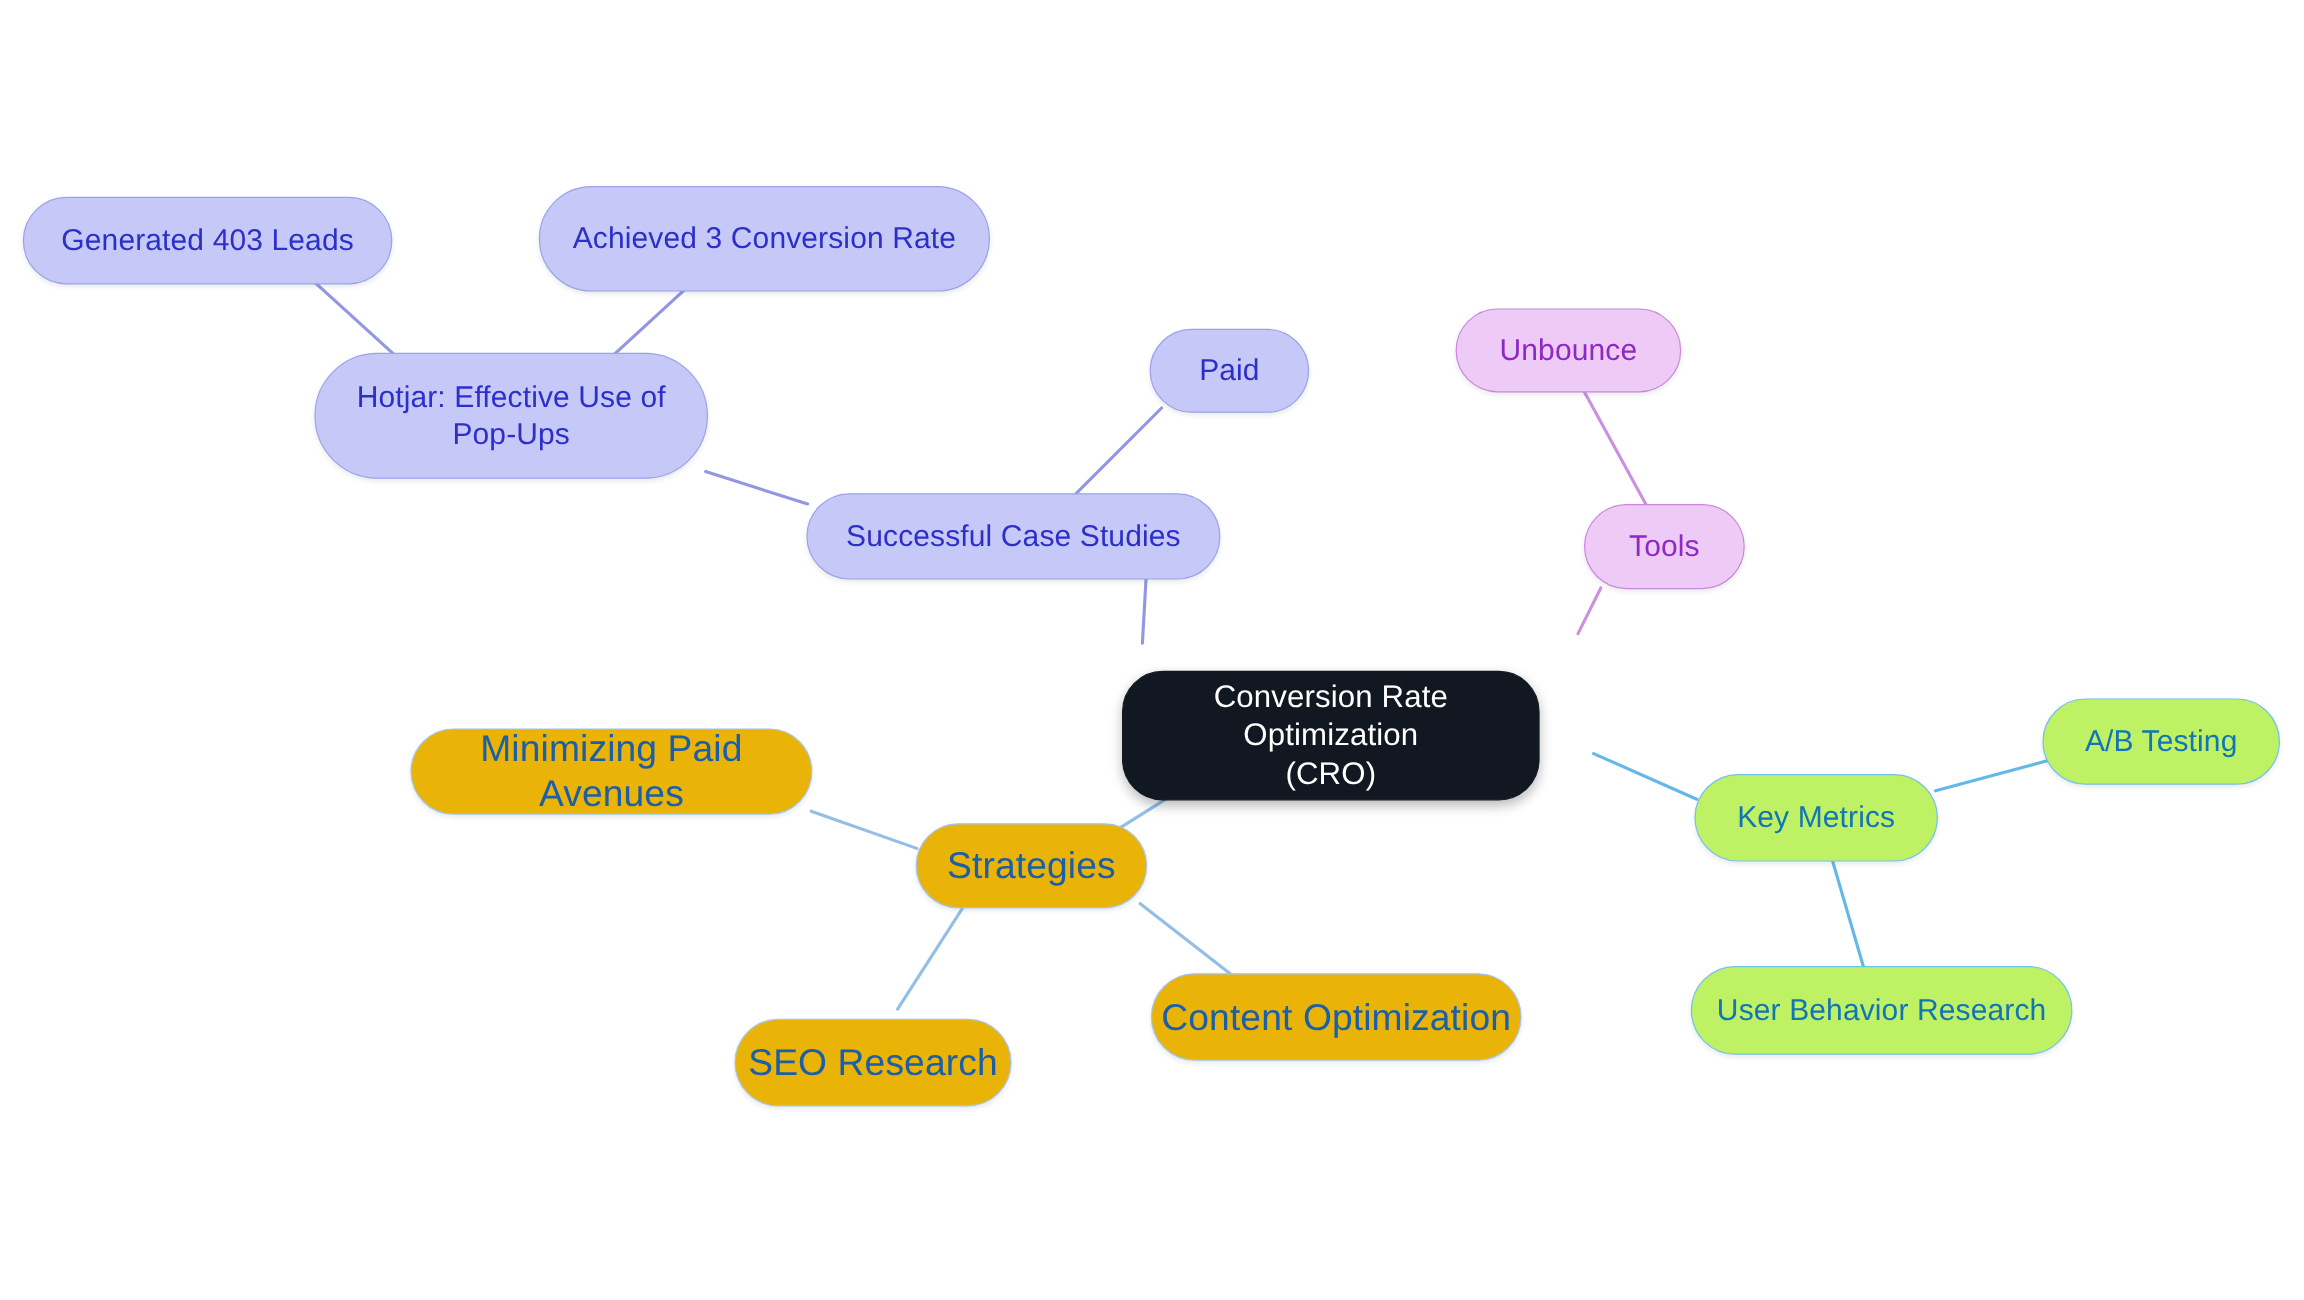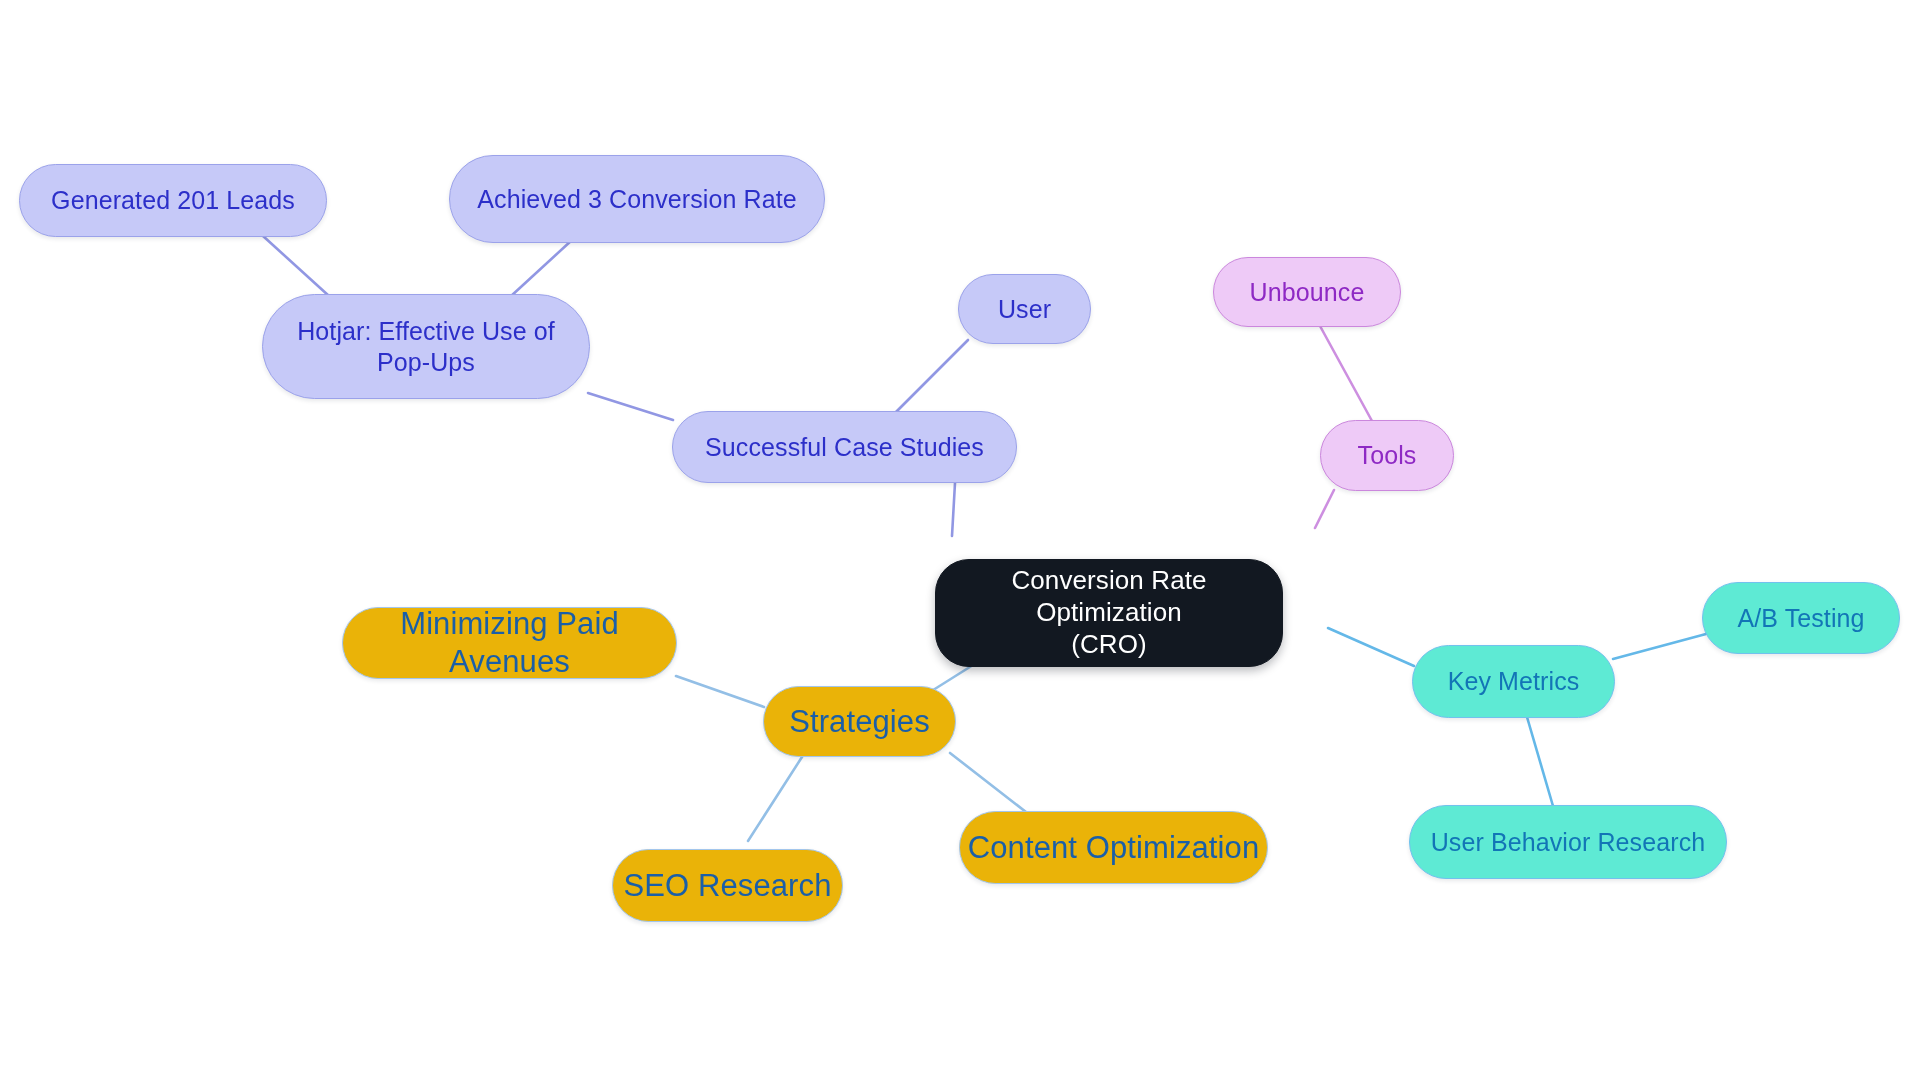--- a/index.html
+++ b/index.html
@@ -65,21 +65,21 @@
     font-size: 25px;
   }
   .node-blue {
     background: #eab308;
     border-color: #a3c6ec;
     color: #1a5fa8;
     font-size: 31px;
     text-align: center;
   }
   .node-cyan {
-    background: #5eead4;
+    background: #bef264;
     border-color: #72c1ee;
     color: #1275b6;
     font-size: 25px;
   }
 </style>
 </head>
 <body>
 
 <div id="mindmap-canvas">
   <svg id="edge-layer" viewBox="0 0 1920 1083">
@@ -95,24 +95,24 @@
       <line x1="802" y1="757" x2="748" y2="841" stroke="#93bfe6" stroke-width="2.6" stroke-linecap="round"></line>
       <line x1="950" y1="753" x2="1026" y2="812" stroke="#93bfe6" stroke-width="2.6" stroke-linecap="round"></line>
       <line x1="1328" y1="628" x2="1414" y2="666" stroke="#64b8e8" stroke-width="2.6" stroke-linecap="round"></line>
       <line x1="1613" y1="659" x2="1706" y2="634" stroke="#64b8e8" stroke-width="2.6" stroke-linecap="round"></line>
       <line x1="1527" y1="717" x2="1553" y2="806" stroke="#64b8e8" stroke-width="2.6" stroke-linecap="round"></line>
     </svg>
   <div id="node-layer">
       <div class="node node-root" style="left: 935px; top: 559px; width: 348px; height: 108px;">Conversion Rate Optimization
 (CRO)</div>
       <div class="node node-purple" style="left: 672px; top: 411px; width: 345px; height: 72px;">Successful Case Studies</div>
-      <div class="node node-purple" style="left: 958px; top: 274px; width: 133px; height: 70px;">User</div>
+      <div class="node node-purple" style="left: 958px; top: 274px; width: 133px; height: 70px;">Paid</div>
       <div class="node node-purple" style="left: 262px; top: 294px; width: 328px; height: 105px;">Hotjar: Effective Use of
 Pop-Ups</div>
-      <div class="node node-purple" style="left: 19px; top: 164px; width: 308px; height: 73px;">Generated 201 Leads</div>
+      <div class="node node-purple" style="left: 19px; top: 164px; width: 308px; height: 73px;">Generated 403 Leads</div>
       <div class="node node-purple" style="left: 449px; top: 155px; width: 376px; height: 88px;">Achieved 3 Conversion Rate</div>
       <div class="node node-pink" style="left: 1320px; top: 420px; width: 134px; height: 71px;">Tools</div>
       <div class="node node-pink" style="left: 1213px; top: 257px; width: 188px; height: 70px;">Unbounce</div>
       <div class="node node-blue" style="left: 763px; top: 686px; width: 193px; height: 71px;">Strategies</div>
       <div class="node node-blue" style="left: 342px; top: 607px; width: 335px; height: 72px;">Minimizing Paid Avenues</div>
       <div class="node node-blue" style="left: 612px; top: 839px; width: 231px; height: 73px; margin-top: 10px;">SEO Research</div>
       <div class="node node-blue" style="left: 959px; top: 811px; width: 309px; height: 73px;">Content Optimization</div>
       <div class="node node-cyan" style="left: 1412px; top: 645px; width: 203px; height: 73px;">Key Metrics</div>
       <div class="node node-cyan" style="left: 1702px; top: 582px; width: 198px; height: 72px;">A/B Testing</div>
       <div class="node node-cyan" style="left: 1409px; top: 805px; width: 318px; height: 74px;">User Behavior Research</div>

